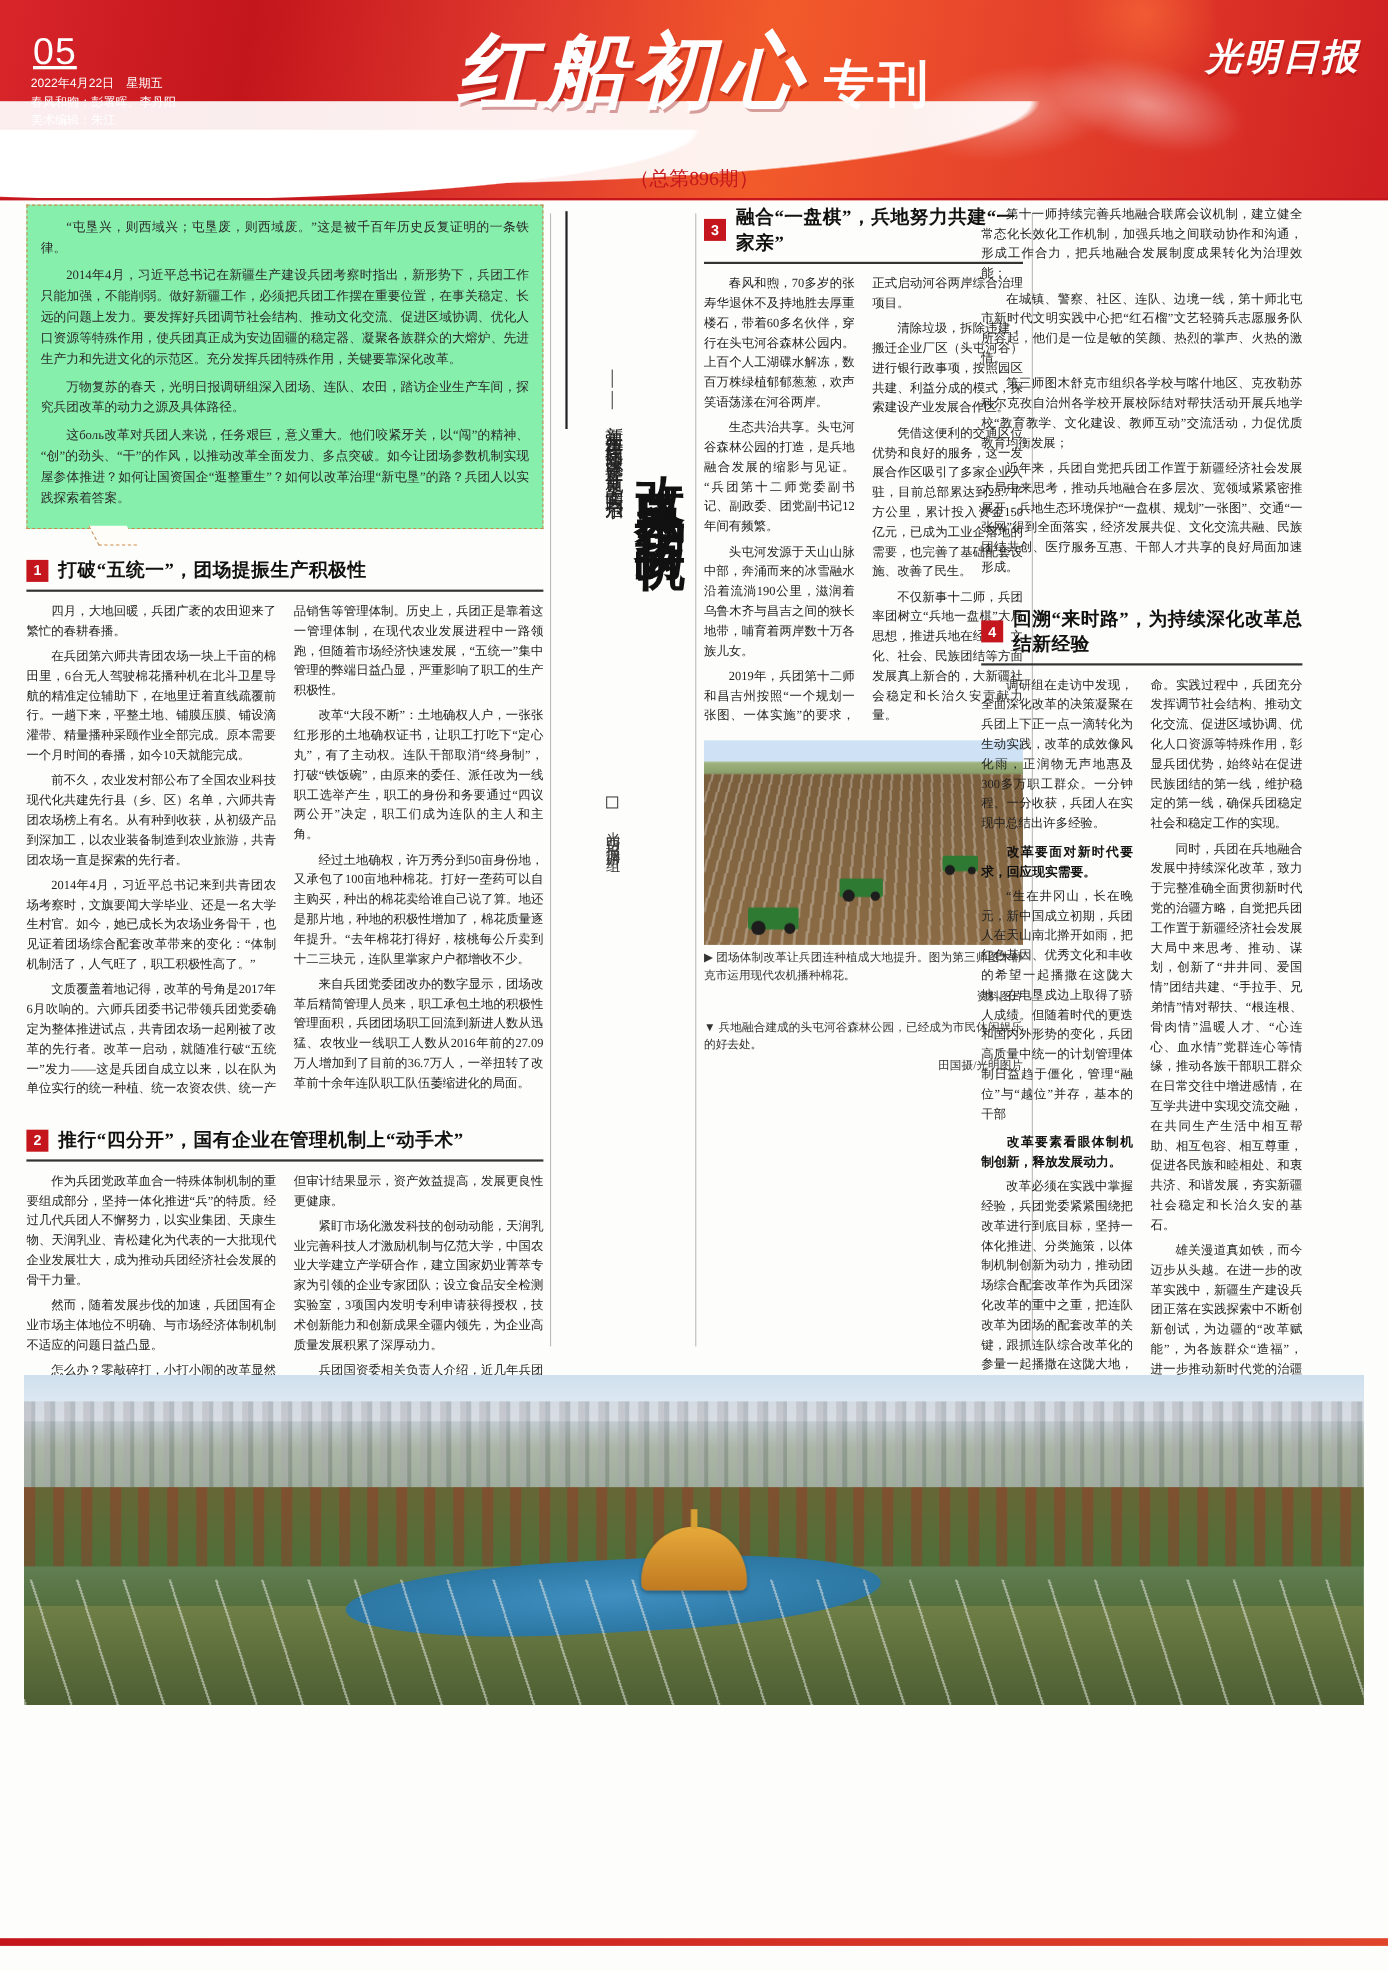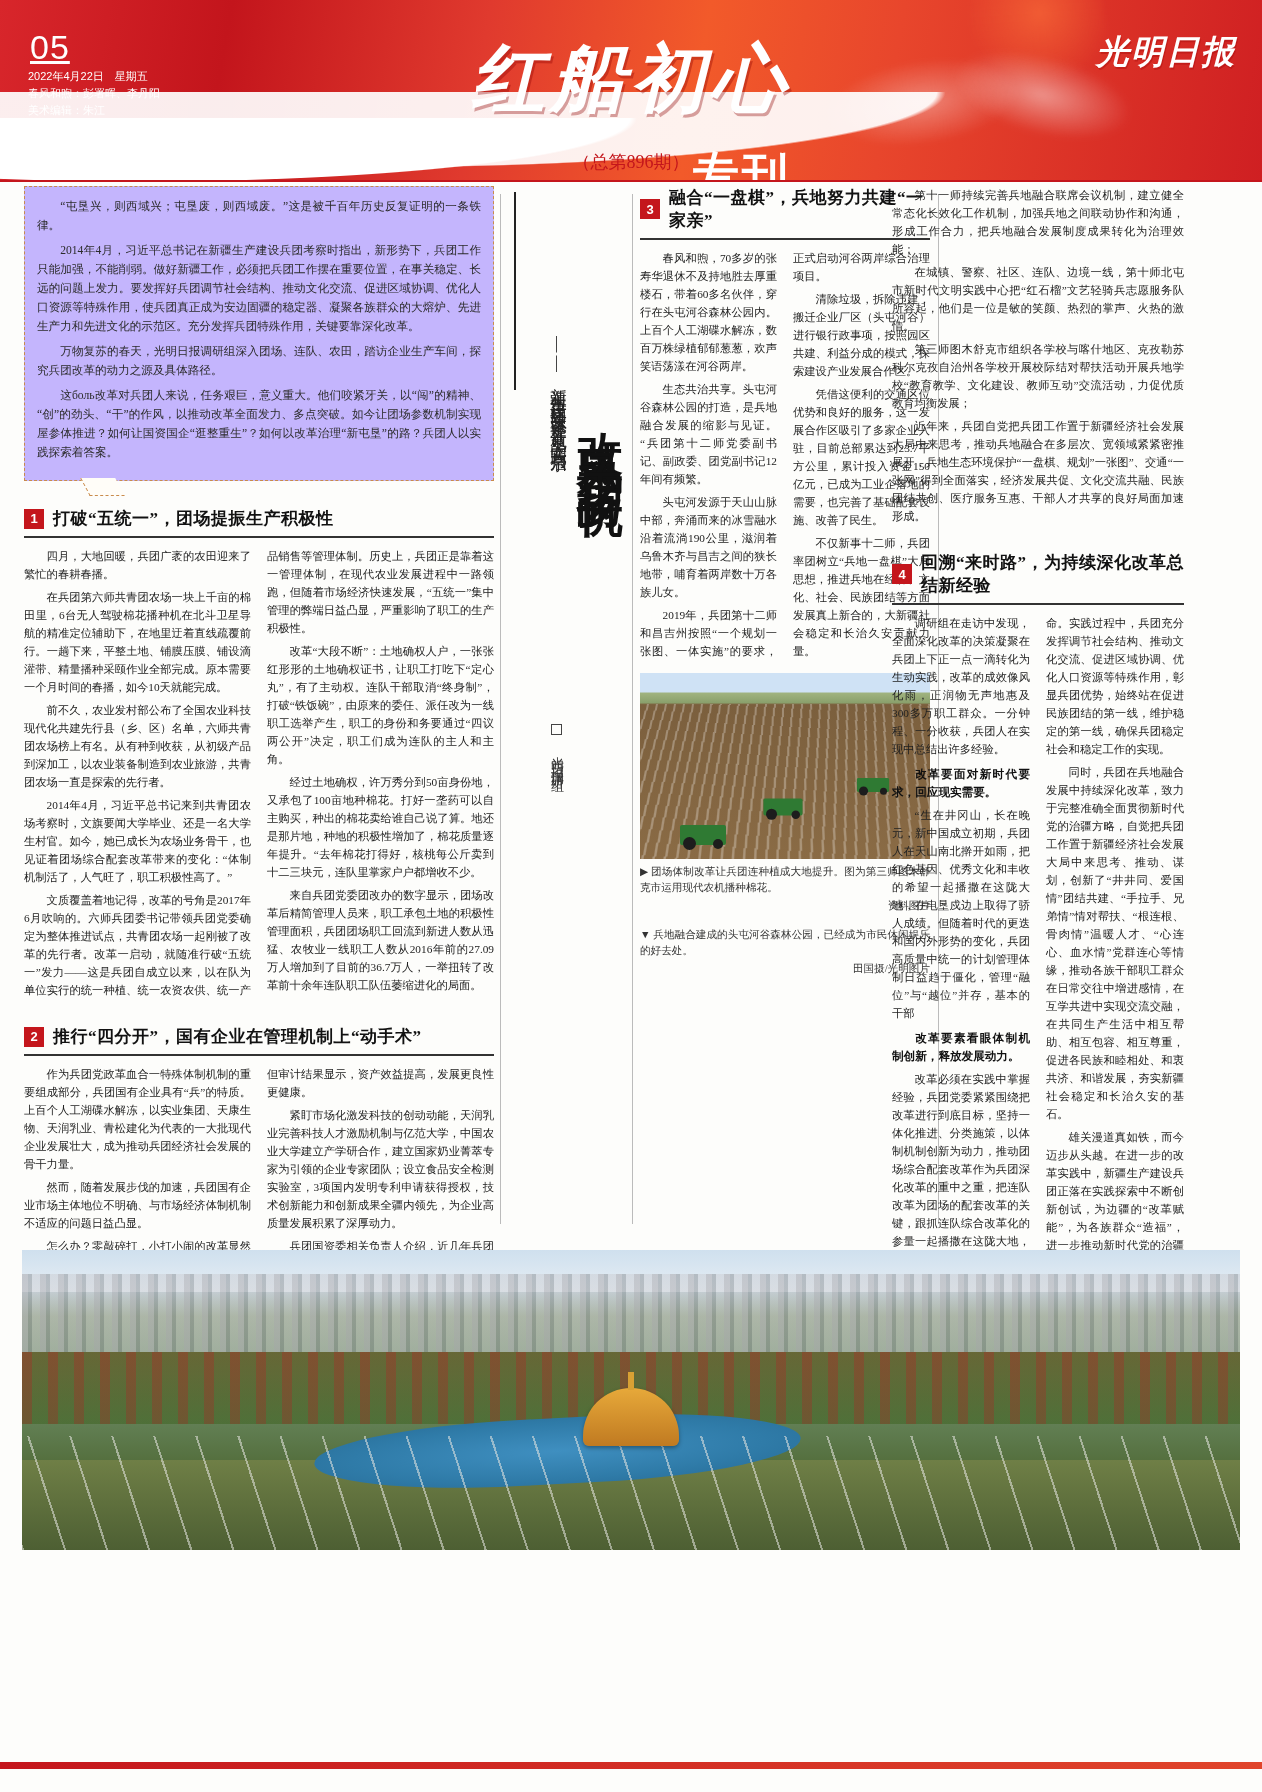--- a/index.html
+++ b/index.html
@@ -43,22 +43,22 @@
     font-size:34px;color:#ffffff;letter-spacing:1px;
     font-family:"Liberation Sans",sans-serif;font-weight:400;text-decoration:underline;
   }
   .mast-meta{
     position:absolute;left:28px;top:68px;
     font-size:11px;line-height:17px;color:#ffffff;
     font-family:"Liberation Sans",sans-serif;
   }
   .mast-meta div{white-space:nowrap;}
   .brush-title{
-    position:absolute;left:50%;top:30px;transform:translateX(-50%) ;
-    display:flex;align-items:flex-end;gap:14px;flex-direction:column;
+    position:absolute;left:50%;top:16px;transform:translateX(-50%) ;
+    display:flex;align-items:flex-end;gap:14px;
   }
   .brush-title .cal{
     font-size:74px;color:#ffffff;font-weight:700;letter-spacing:6px;
     font-family:"DejaVu Serif",serif;
     text-shadow:2px 3px 0 rgba(140,0,0,.35);
     font-style:italic;
   }
   .brush-title .sub{
     font-size:46px;color:#ffffff;font-weight:700;letter-spacing:3px;
     font-family:"Liberation Serif",serif;padding-bottom:8px;
@@ -94,21 +94,21 @@
   .vr1{left:500px;} .vr2{left:632px;} .vr3{left:938px;}
 
   
   .intro{
     border:1px dashed #c98b4b;
     padding:10px 12px 12px 12px;
     font-size:11.6px;line-height:19px;
     text-align:justify;
     color:#2b2b2b;
     position:relative;
-    background:#c4b5fd;
+    background:#86efac;
   }
   .intro p{margin:0 0 6px 0;text-indent:2em;}
   .intro .tail{
     position:absolute;left:60px;bottom:-16px;width:34px;height:17px;
     border-left:1px dashed #c98b4b;border-bottom:1px dashed #c98b4b;
     transform:skewX(28deg);background:#fffdf8;
   }
 
   
   .sec{margin-top:26px;display:flex;align-items:center;gap:9px;}
@@ -301,21 +301,21 @@
       <p>来自兵团党委团改办的数字显示，团场改革后精简管理人员来，职工承包土地的积极性管理面积，兵团团场职工回流到新进人数从迅猛、农牧业一线职工人数从2016年前的27.09万人增加到了目前的36.7万人，一举扭转了改革前十余年连队职工队伍萎缩进化的局面。</p>
     </div>
 
     <div class="sec">
       <div class="num">2</div>
       <div class="txt">推行“四分开”，国有企业在管理机制上“动手术”</div>
     </div>
     <div class="secrule"></div>
 
     <div class="twocol">
-      <p>作为兵团党政革血合一特殊体制机制的重要组成部分，兵团国有企业具有“兵”的特质。上百个人工湖碟水解冻，以实业集团、天康生物、天润乳业、青松建化为代表的一大批现代企业发展壮大，成为推动兵团经济社会发展的骨干力量。</p>
+      <p>作为兵团党政革血合一特殊体制机制的重要组成部分，坚持一体化推进“兵”的特质。经过几代兵团人不懈努力，以实业集团、天康生物、天润乳业、青松建化为代表的一大批现代企业发展壮大，成为推动兵团经济社会发展的骨干力量。</p>
       <p>然而，随着发展步伐的加速，兵团国有企业市场主体地位不明确、与市场经济体制机制不适应的问题日益凸显。</p>
       <p>怎么办？零敲碎打，小打小闹的改革显然只能延喂保命，想要起死回生，就必须来一次彻底改革。关键时刻，兵团党委和师市党委适来了坚强有力的支持：“大胆试、大胆改！”</p>
       <p>2020年11月，兵团召开深化国资国企改革推进会，提出“明确所有权、放活经营权、强化管理权、落实监督权、规范处置权”改革思路，吹响国资国企改革的号角。</p>
       <p>在膏松建化，改革瞄准“大而散、大而强”发力，果断关停并转的下规模小、能耗高、效益差的“僵尸”企业，引进更多合制企业参与旗下的物流公司、塑化公司的混合所有制改革，通过设置分类考核指标、产权查整、资本属组等方式对分、产、控股公司进行优化重整。青松建化资产规模从100多亿元缩短90多亿元，但审计结果显示，资产效益提高，发展更良性更健康。</p>
       <p>紧盯市场化激发科技的创动动能，天润乳业完善科技人才激励机制与亿范大学，中国农业大学建立产学研合作，建立国家奶业菁萃专家为引领的企业专家团队；设立食品安全检测实验室，3项国内发明专利申请获得授权，技术创新能力和创新成果全疆内领先，为企业高质量发展积累了深厚动力。</p>
       <p>兵团国资委相关负责人介绍，近几年兵团在推进国资国企改革进程中，着力打破长期以来实行的“党政军企合一”的经济体制。兵团党委、政事、政社“四分开”人才，推动改革进入“深水区”。截至2021年底，兵团国有企业资产总额达5929亿元，同比增长4.98%。国有企业活力、潜在与抗风险能力持续增强，“主力军”“压舱石”作用更加彰显。</p>
       <p>紧盯市场化推进“三项制度”改革，天润乳业打破企业壁垒，人事、分配体系，引进更科学、先进的绩效考核模式，明确经营层人员年度目标、任务、奖惩举措，按照业绩考核办法和新酬管理办法考核和定薪，真正建立起管理者能上能下、收入能高能低、人员能进能出的管理机制。</p>
     </div>
   </div>
 

